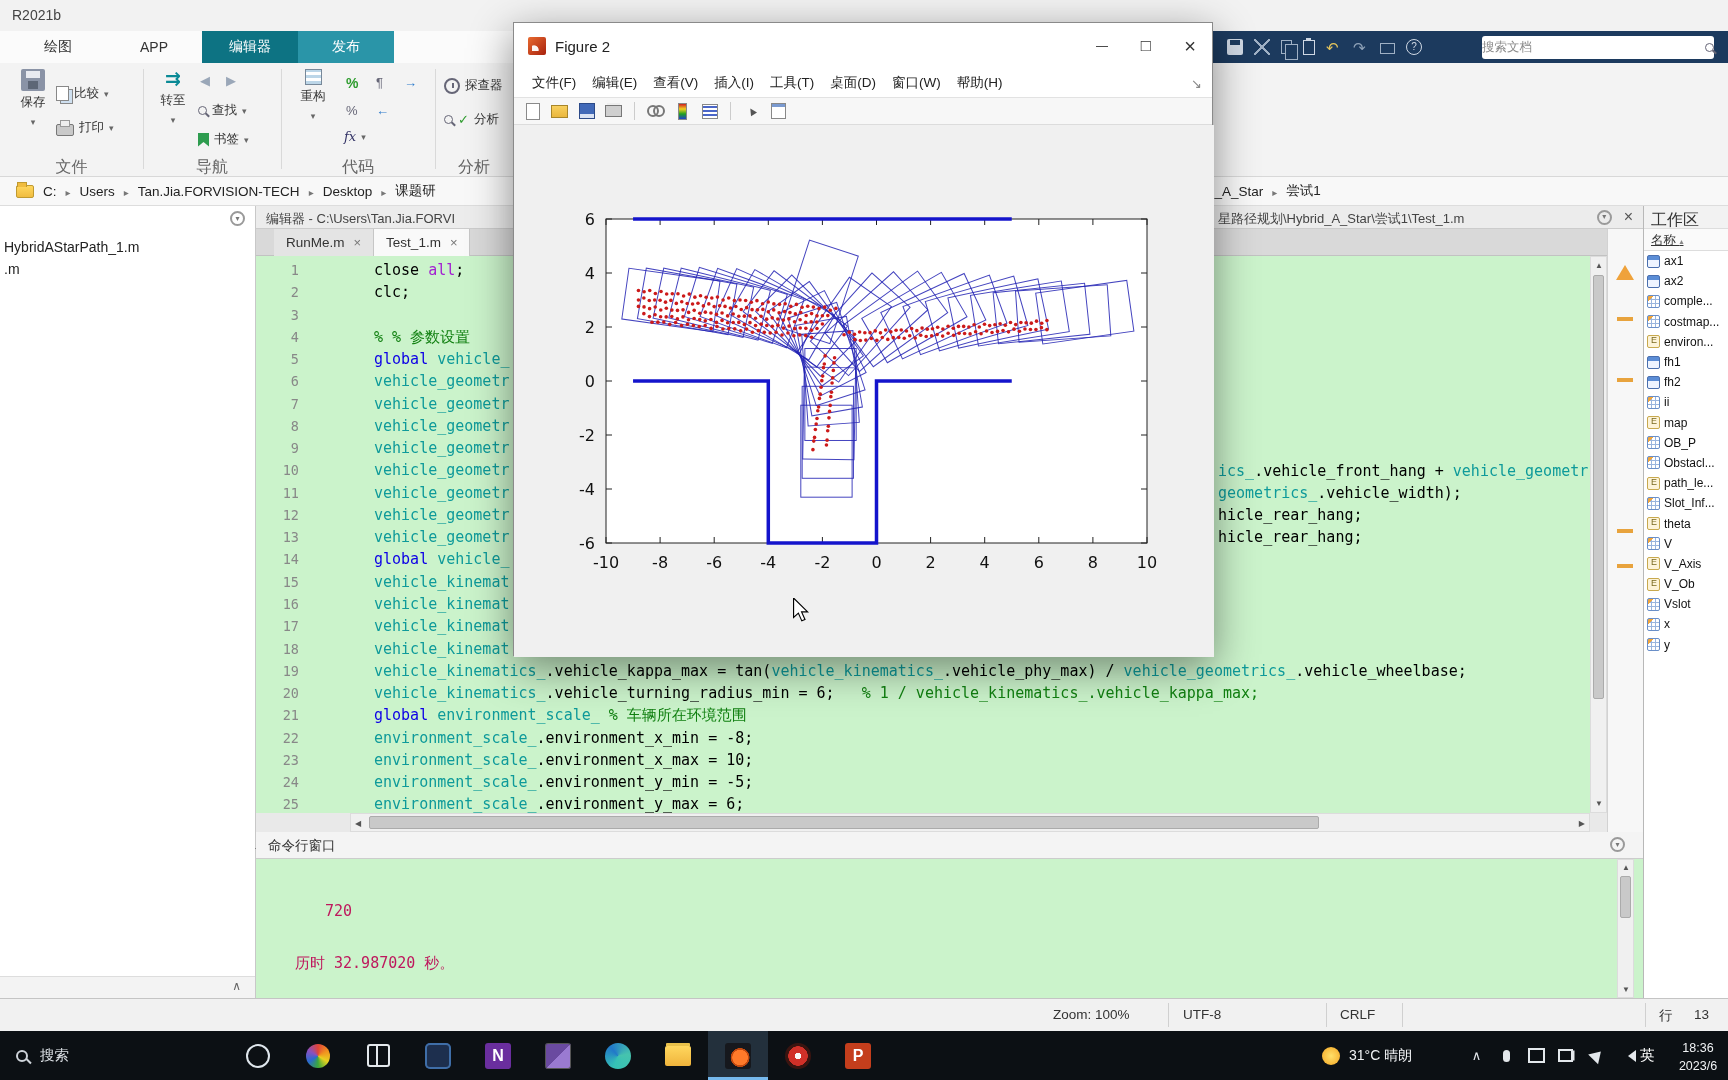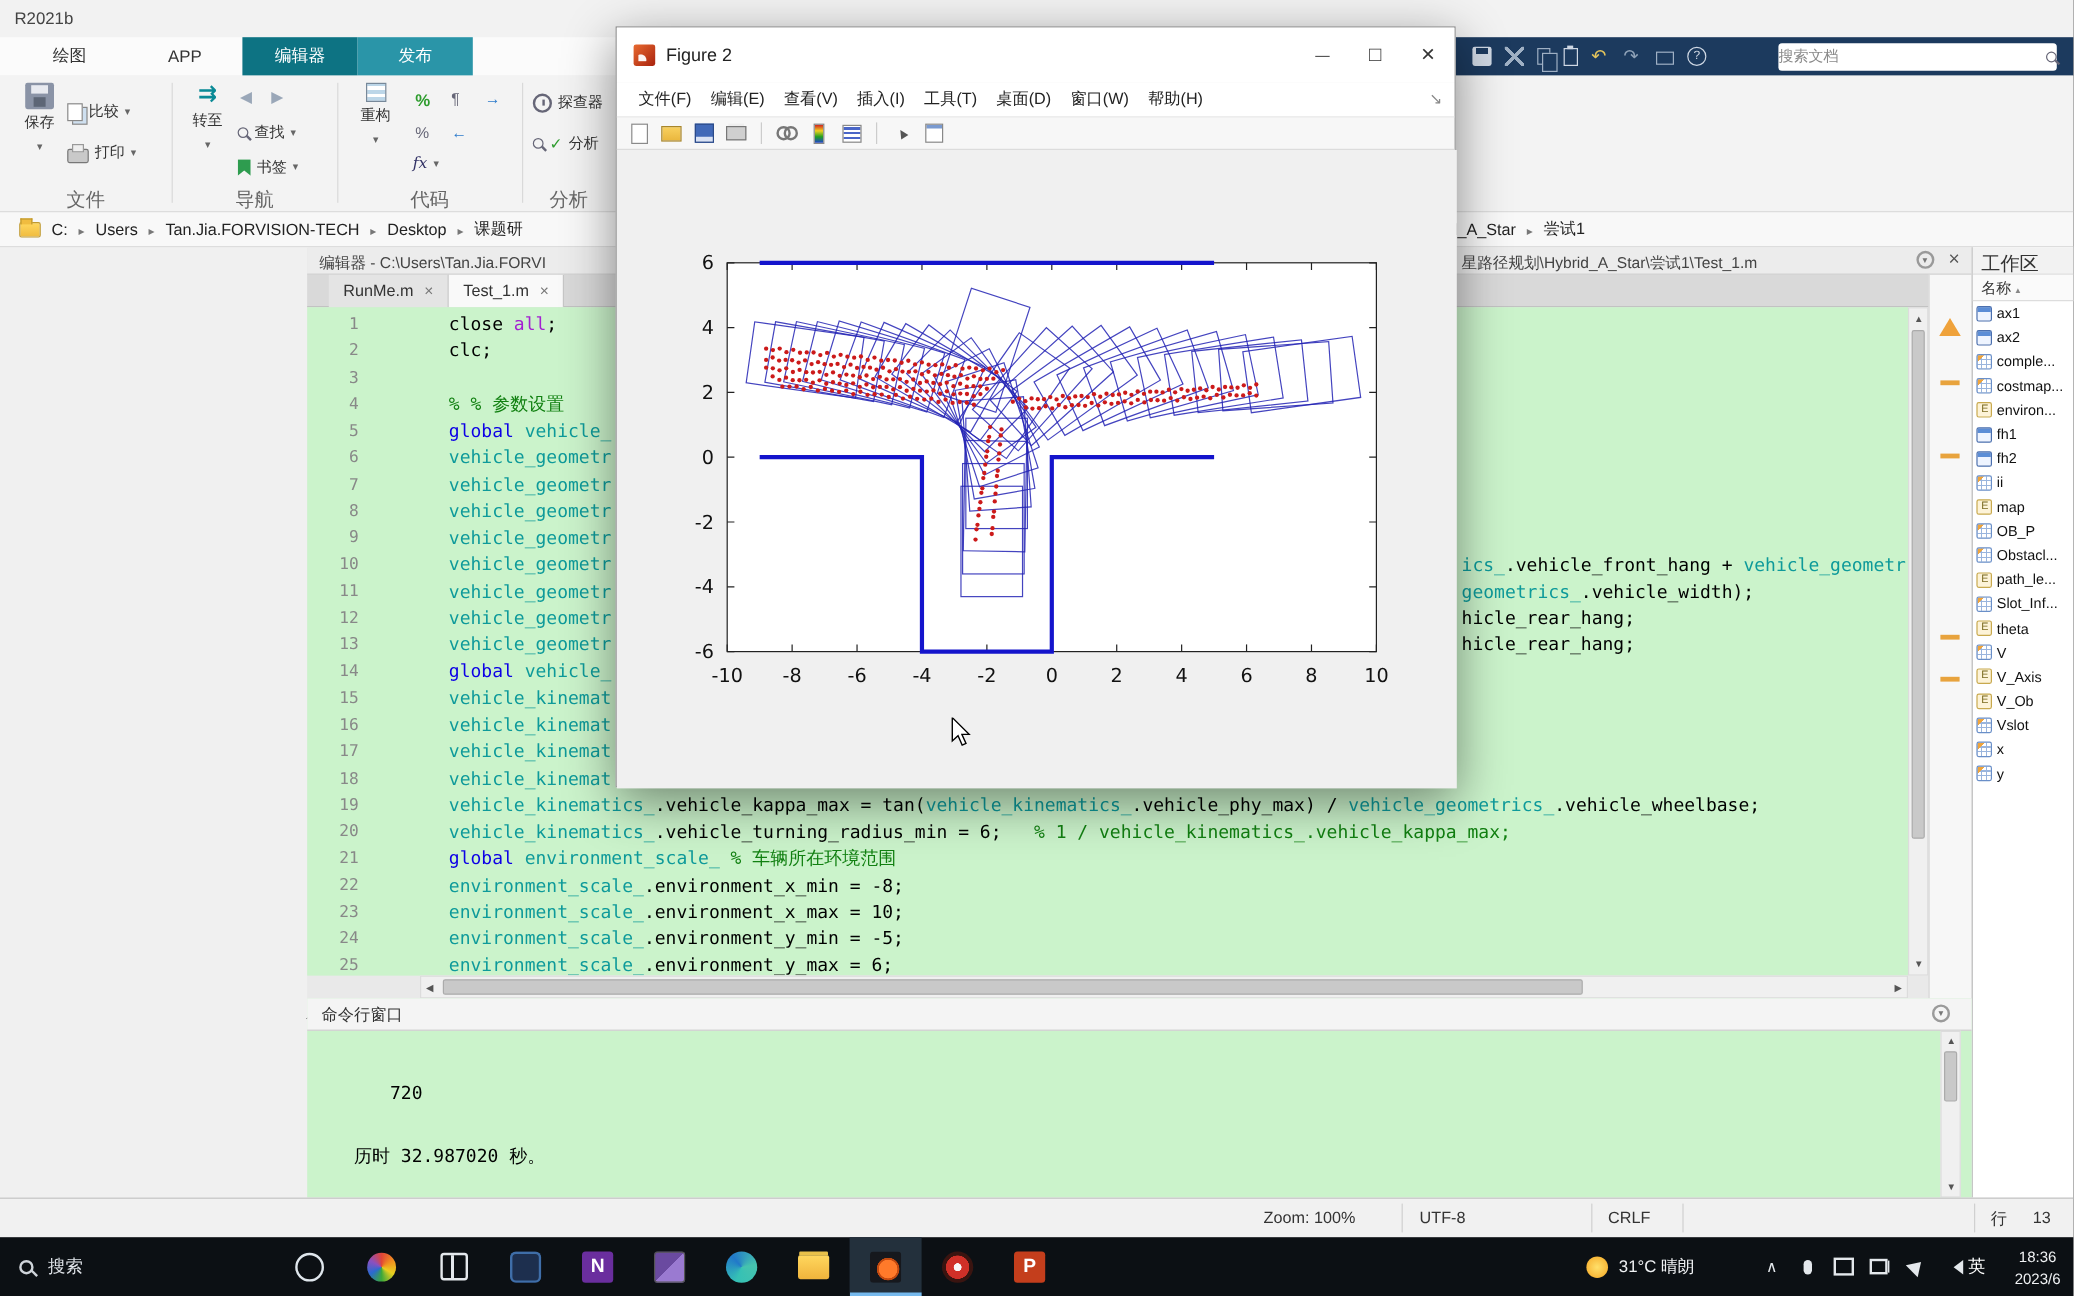--- a/index.html
+++ b/index.html
@@ -111,35 +111,35 @@
   #e-vscroll .thumb{left:2px;top:18px;width:11px;height:424px;}
   #e-vscroll .ar-u{left:4px;top:4px;}
   #e-vscroll .ar-d{left:4px;bottom:4px;}
   #e-anno{position:absolute;left:1351px;top:23px;width:36px;height:603px;background:#f7f7f7;border-left:1px solid #d2d2d2;}
   .warn-tri{position:absolute;left:8px;top:36px;width:0;height:0;border-left:9px solid transparent;border-right:9px solid transparent;border-bottom:15px solid #efa23b;}
   .omark{position:absolute;left:9px;width:16px;height:4px;background:#e8a33d;}
 
   
   #workspace{position:absolute;left:1643px;top:206px;width:85px;height:792px;background:#fff;border-left:1px solid #b8b8b8;}
   #w-header{height:23px;font-size:16px;color:#333;padding:4px 0 0 7px;background:#f2f2f2;border-bottom:1px solid #ddd;}
-  #w-colhead{height:22px;font-size:12.5px;color:#333;padding:3px 0 0 7px;border-bottom:1px solid #ddd;background:#fafafa;}
+  #w-colhead{height:22px;font-size:12.5px;color:#333;padding:3px 0 0 7px;border-bottom:1px solid #ddd;background:#fafafa;text-decoration:underline;}
   #w-colhead .sort{font-size:8px;color:#888;}
   .wsrow{display:flex;align-items:center;height:20.2px;padding:0 3px;font-size:12px;color:#111;overflow:hidden;white-space:nowrap;}
   .ws-icon{width:13px;height:13px;flex:none;margin-right:4px;border-radius:2px;position:relative;}
   .ws-icon.fig{background:linear-gradient(#5b8dd6 0 4px,#eef4ff 4px);border:1px solid #4a6fae;}
   .ws-icon.grid{border:1px solid #6a8fc8;background-image:linear-gradient(135deg,#f0a53c 0 4px,transparent 4px),repeating-linear-gradient(0deg,transparent 0 3px,#9ab5dd 3px 4px),repeating-linear-gradient(90deg,transparent 0 3px,#9ab5dd 3px 4px),linear-gradient(#fff,#fff);}
   .ws-icon.doc{border:1px solid #c8a94e;background:#fdf3d8;}
   .ws-icon.doc::before{content:"E";position:absolute;left:3px;top:-1px;font-size:9px;color:#7a6a20;}
 
   
   #cmdwin{position:absolute;left:256px;top:832px;width:1387px;height:166px;background:#cbf3cb;}
   #c-header{position:absolute;left:0;top:0;width:1387px;height:27px;background:#f4f4f4;border-bottom:1px solid #ccc;font-size:13.5px;color:#333;}
   #c-header .t{position:absolute;left:12px;top:5px;}
   #c-header .btns{position:absolute;right:18px;top:5px;}
-  .cmono{position:absolute;font-family:"DejaVu Sans Mono","Liberation Mono",monospace;font-size:15px;color:#000000;}
+  .cmono{position:absolute;font-family:"DejaVu Sans Mono","Liberation Mono",monospace;font-size:15px;color:#be185d;}
   #c-out1{left:69px;top:70px;}
   #c-out2{left:39px;top:122px;}
   #c-fx{left:12px;top:146px;font-style:italic;font-family:"DejaVu Serif",serif;font-size:15px;color:#555;}
   #c-vscroll{left:1361px;top:27px;width:17px;height:139px;}
   #c-vscroll .thumb{left:2px;top:16px;width:11px;height:42px;}
   #c-vscroll .ar-u{left:4px;top:3px;}
   #c-vscroll .ar-d{left:4px;bottom:3px;}
 
   
   #statusbar{position:absolute;left:0;top:998px;width:1728px;height:33px;background:#f1f1f1;border-top:1px solid #c4c4c4;font-size:13.5px;color:#333;}
@@ -321,20 +321,30 @@
         <span class="bc-sep"></span>
         <span class="bc-item">课题研</span>
       </div>
     <div id="bc-right">
         <span class="bc-item">d_A_Star</span>
         <span class="bc-sep"></span>
         <span class="bc-item">尝试1</span>
       </div>
   </div>
 
+  <div id="leftpanel">
+    <span id="lp-menu" class="circ"></span>
+    <div style="padding-top:30px;">
+      <div class="lpfile">HybridAStarPath_1.m</div>
+      <div class="lpfile">.m</div>
+    </div>
+    <div id="lp-bottom">
+      <span id="lp-collapse">∧</span>
+    </div>
+  </div>
 
   <div id="editor">
     <div id="e-header">
       <span class="hl">编辑器 - C:\Users\Tan.Jia.FORVI</span>
       <span class="hr">星路径规划\Hybrid_A_Star\尝试1\Test_1.m</span>
       <span class="btns">
         <span class="circ"></span>
         <span class="xbtn"></span>
       </span>
     </div>

